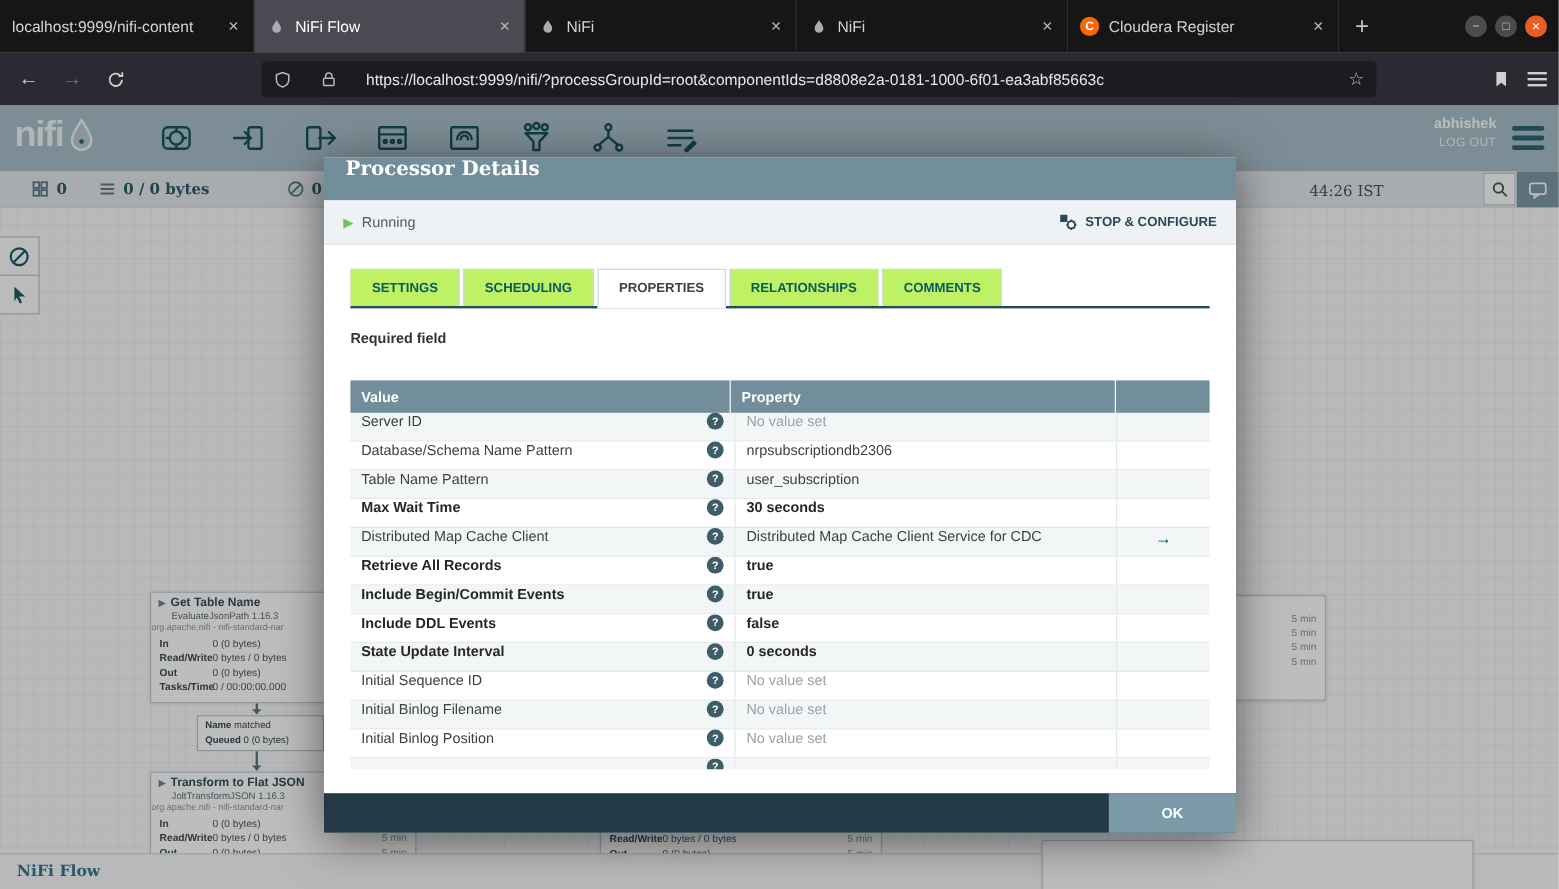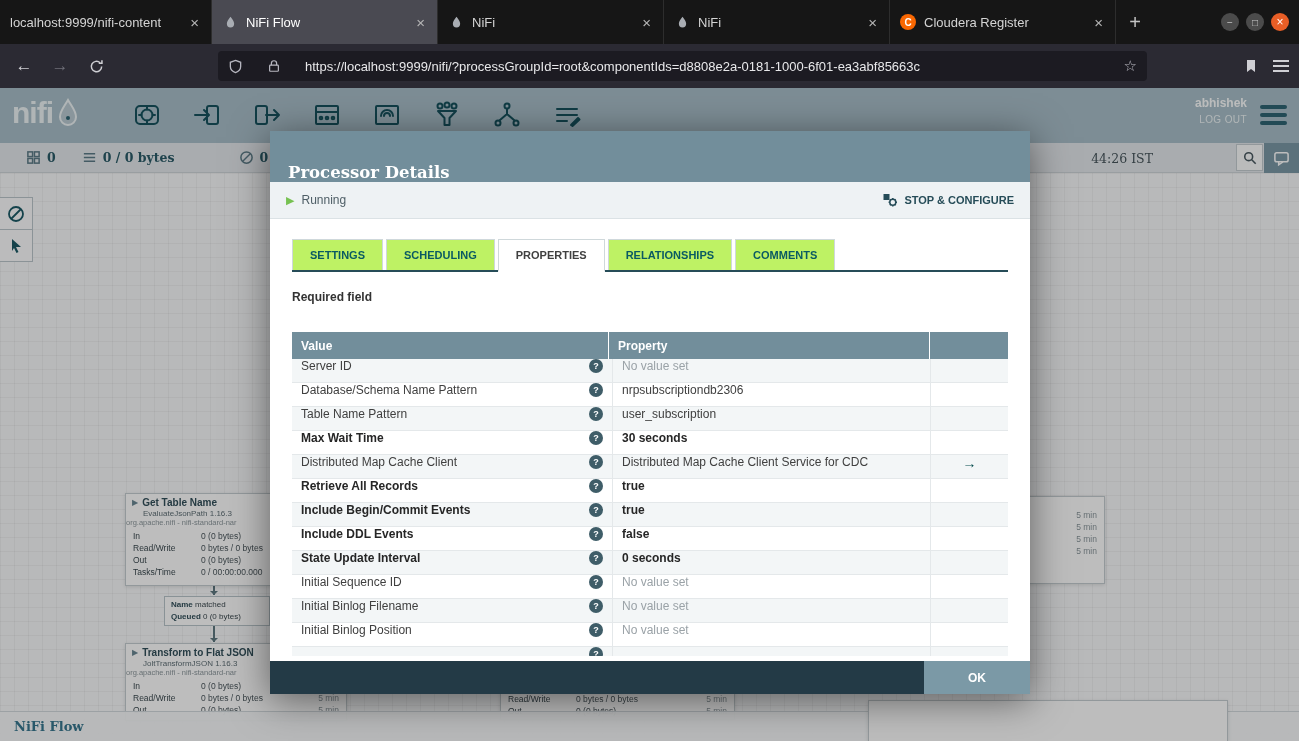--- a/index.html
+++ b/index.html
@@ -66,36 +66,36 @@
 .proc1{left:125px;top:470px;width:222px;height:78px}
 .proc2{left:865px;top:323px;width:240px;height:88px;padding-top:12px}
 .proc3{left:500px;top:517px;width:235px;height:30px;padding-top:2px}
 .proc4{left:868px;top:527px;width:360px;height:42px;z-index:9}
 .ptitle{display:flex;align-items:center;padding:3px 6px 1px}
 .pplay{font-size:8px;color:#6a8894;margin-right:4px}
 .pnm{font-size:10px;font-weight:bold;color:#33505b;white-space:nowrap;overflow:hidden}
 .ptype{font-size:8px;color:#5f6f76;padding-left:17px;white-space:nowrap}
 .pbundle{font-size:7.5px;color:#8d989d;margin-bottom:3px;white-space:nowrap}
 .srow{display:flex;font-size:8.5px;line-height:12px;padding:0 7px}
-.sl{width:68px;font-weight:normal;color:#3c4a50}
+.sl{width:44px;font-weight:bold;color:#3c4a50}
 .sv{flex:1;color:#4a565c;white-space:nowrap}
 .sd{color:#8b979c;margin-left:6px}
 .connlabel{position:absolute;left:164px;top:423px;width:106px;background:#fff;border:1px solid #b9c6cb;font-size:8px;color:#3d4a50;padding:2px 6px;line-height:12px;z-index:3;cursor:pointer}
 .connlabel b{color:#33505b}
 .carrow{position:absolute;left:213px;width:2px;background:#5f7880;z-index:1}
 .carrow::after{content:"";position:absolute;left:-3px;bottom:-4px;border:4px solid transparent;border-top-color:#5f7880}
 .a1{top:413px;height:9px}
 .a2{top:452px;height:17px}
 .crumbbar{position:absolute;left:0;bottom:0;width:100%;height:30px;background:rgba(248,250,251,.96);border-top:1px solid #d3dadd;display:flex;align-items:center;padding:0 14px;z-index:8}
 .crumb{font-family:"DejaVu Serif",serif;font-weight:bold;font-size:13px;color:#38778f;cursor:pointer}
 
 
 .overlay{position:absolute;left:0;top:88px;right:0;bottom:0;background:rgba(0,0,0,.26);z-index:40}
 .dialog{position:absolute;left:270px;top:131px;width:760px;height:563px;background:#fff;z-index:60;box-shadow:0 6px 36px rgba(0,0,0,.5)}
-.dlg-head{height:51px;background:#728e9b;color:#fff;font-family:"DejaVu Serif",serif;font-weight:bold;font-size:16.5px;display:flex;align-items:flex-end;padding:0 18px}
+.dlg-head{height:36px;background:#728e9b;color:#fff;font-family:"DejaVu Serif",serif;font-weight:bold;font-size:16.5px;display:flex;align-items:flex-start;padding:0 18px}
 .dlg-status{height:37px;background:#eef2f4;border-bottom:1px solid #dbe2e5;display:flex;align-items:center;padding:0 16px}
 .run-ico{color:#76c151;font-size:11px;margin-right:7px}
 .run-label{font-size:12px;color:#4e5e66}
 .stopcfg{margin-left:auto;display:flex;align-items:center;gap:6px;color:#264c58;font-weight:bold;font-size:11px;cursor:pointer}
 .dlg-content{padding:20px 22px 0}
 .dtabs{display:flex;gap:3px;border-bottom:2px solid #264c58}
 .dtab{padding:9px 17px;font-size:11px;font-weight:bold;color:#0a5a62;background:#bef264;border:1px solid #cfd8db;border-bottom:none;cursor:pointer}
 .dtab.active{background:#fff;color:#404040;margin-bottom:-2px;border-bottom:2px solid #fff}
 .required-label{font-size:12px;font-weight:bold;color:#333;margin:18px 0 28px}
 .phead{display:flex;gap:1px}

